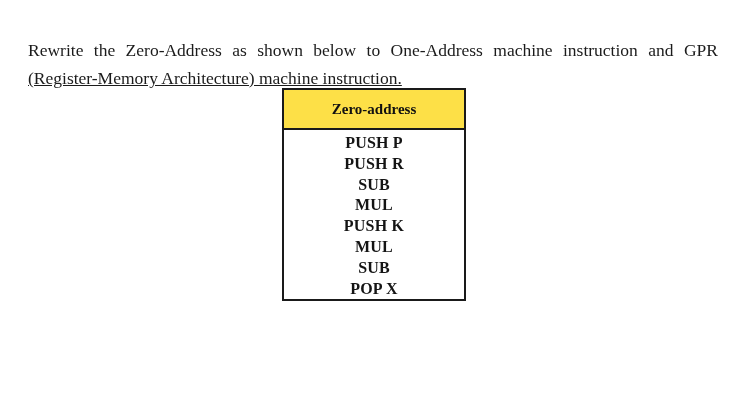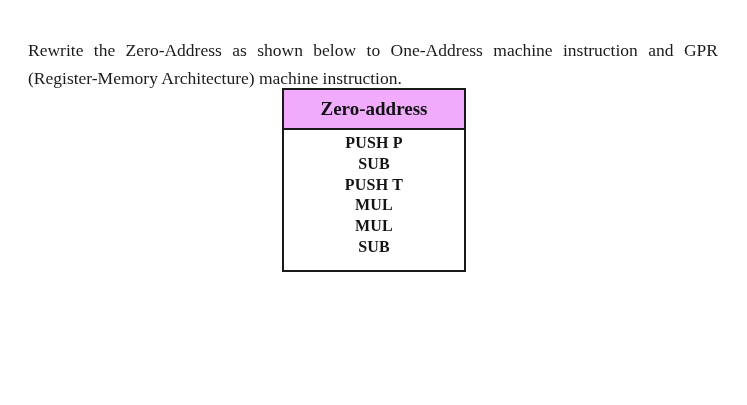--- a/index.html
+++ b/index.html
@@ -27,43 +27,44 @@
     color: #1b1b1b;
     margin-top: 27px;
   }
   .question .line1 {
     text-align: justify;
     text-align-last: justify;
     word-spacing: 1px;
   }
   .question .line2 {
     text-align: left;
+    text-decoration: underline;
   }
 
   
   .za-table {
     position: absolute;
     left: 282px;
     top: 88px;
     width: 180px;
     border: 2px solid #1a1a1a;
     background: #ffffff;
   }
   .za-header {
-    background: #f0abfc;
+    background: #fde047;
     border-bottom: 2px solid #1a1a1a;
     height: 38px;
     line-height: 38px;
     text-align: center;
     font-weight: bold;
-    font-size: 19px;
+    font-size: 15px;
     color: #111111;
   }
   .za-body {
-    padding: 3px 0 12px 0;
+    padding: 3px 0 0 0;
   }
   .za-row {
     text-align: center;
     font-weight: bold;
     font-size: 16px;
     line-height: 20.8px;
     color: #141414;
     letter-spacing: 0.2px;
   }
 </style>
@@ -74,19 +75,21 @@
   <div class="line1">Rewrite the Zero-Address as shown below to One-Address machine instruction and GPR</div>
   <div class="line2">(Register-Memory Architecture) machine instruction.</div>
 </div>
 
 <div class="za-table">
   <div class="za-header">
     <span>Zero-address</span>
   </div>
   <div class="za-body">
     <div class="za-row">PUSH P</div>
+    <div class="za-row">PUSH R</div>
     <div class="za-row">SUB</div>
-    <div class="za-row">PUSH T</div>
     <div class="za-row">MUL</div>
+    <div class="za-row">PUSH K</div>
     <div class="za-row">MUL</div>
     <div class="za-row">SUB</div>
+    <div class="za-row">POP X</div>
   </div>
 </div>
 
 </body></html>

